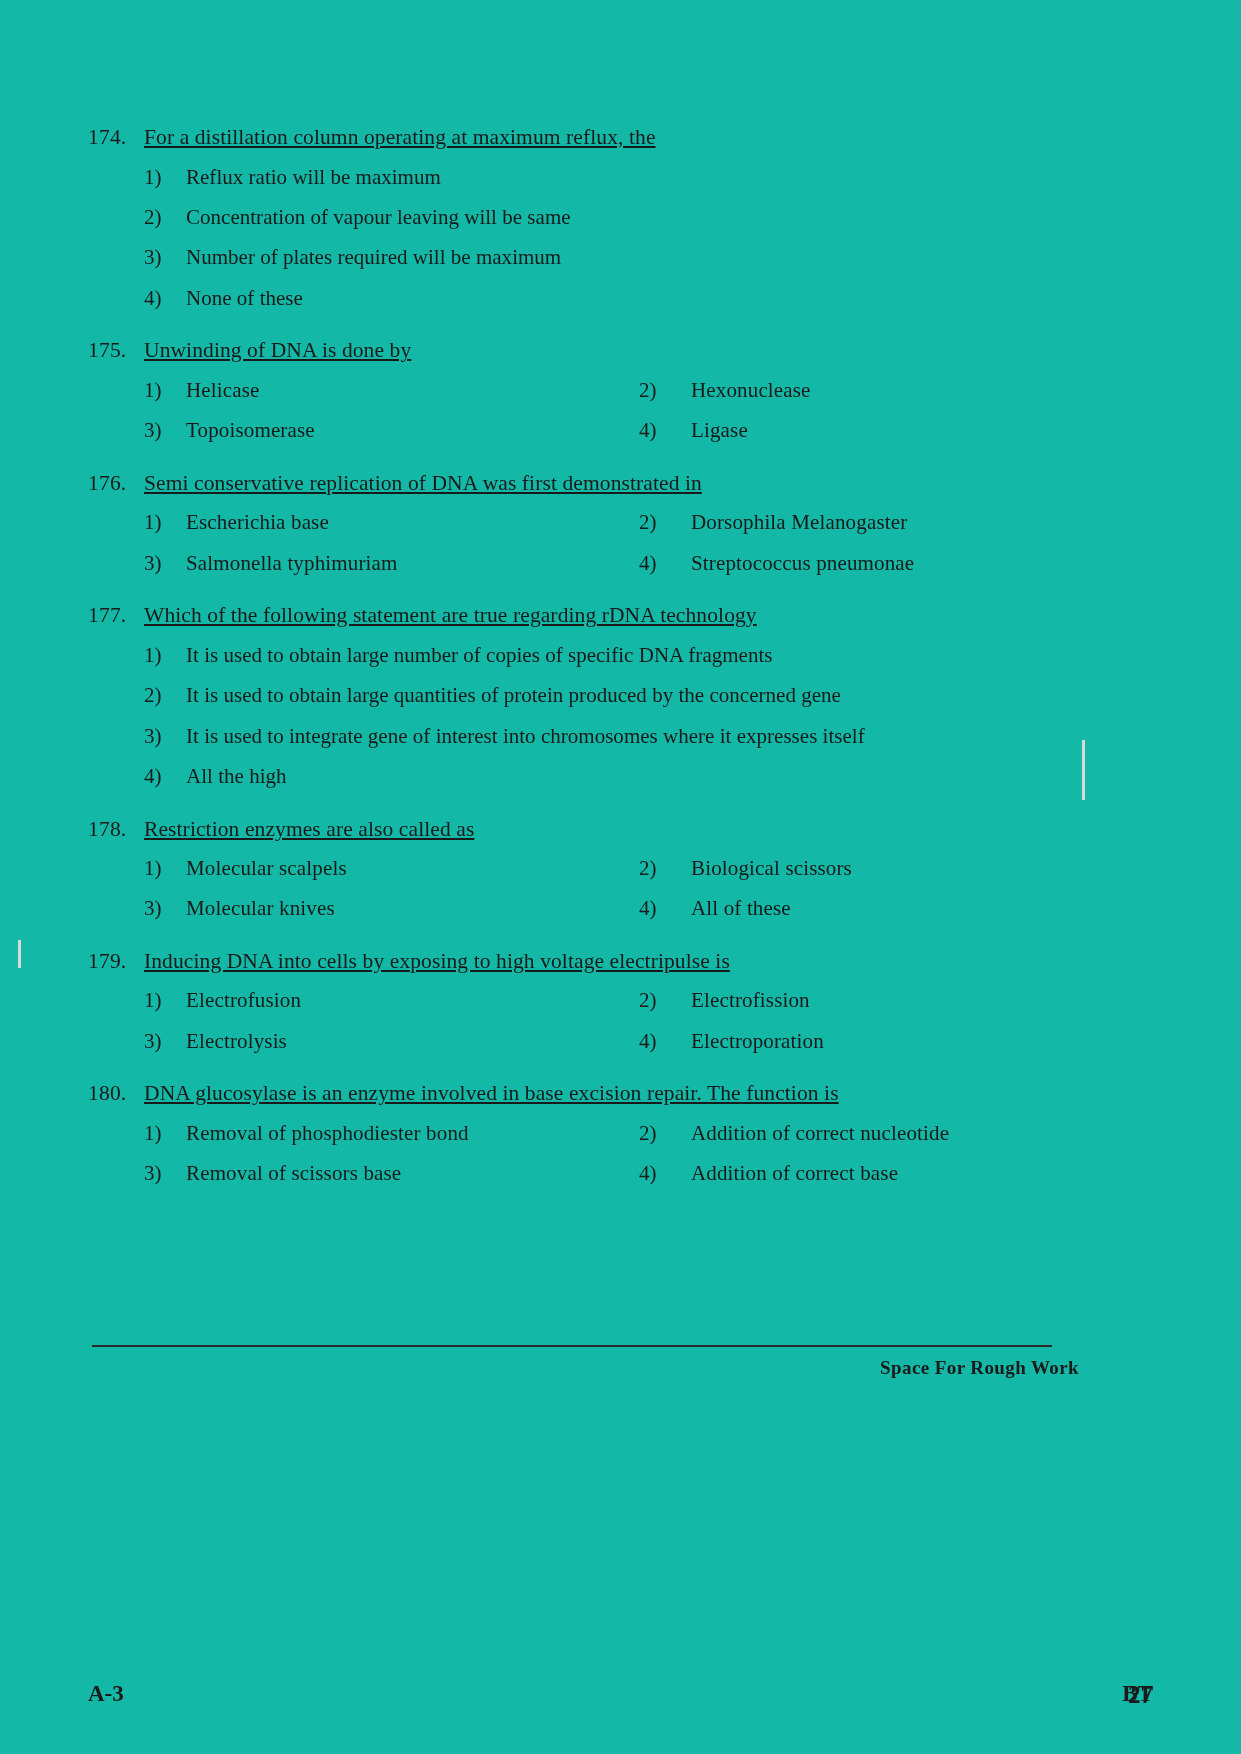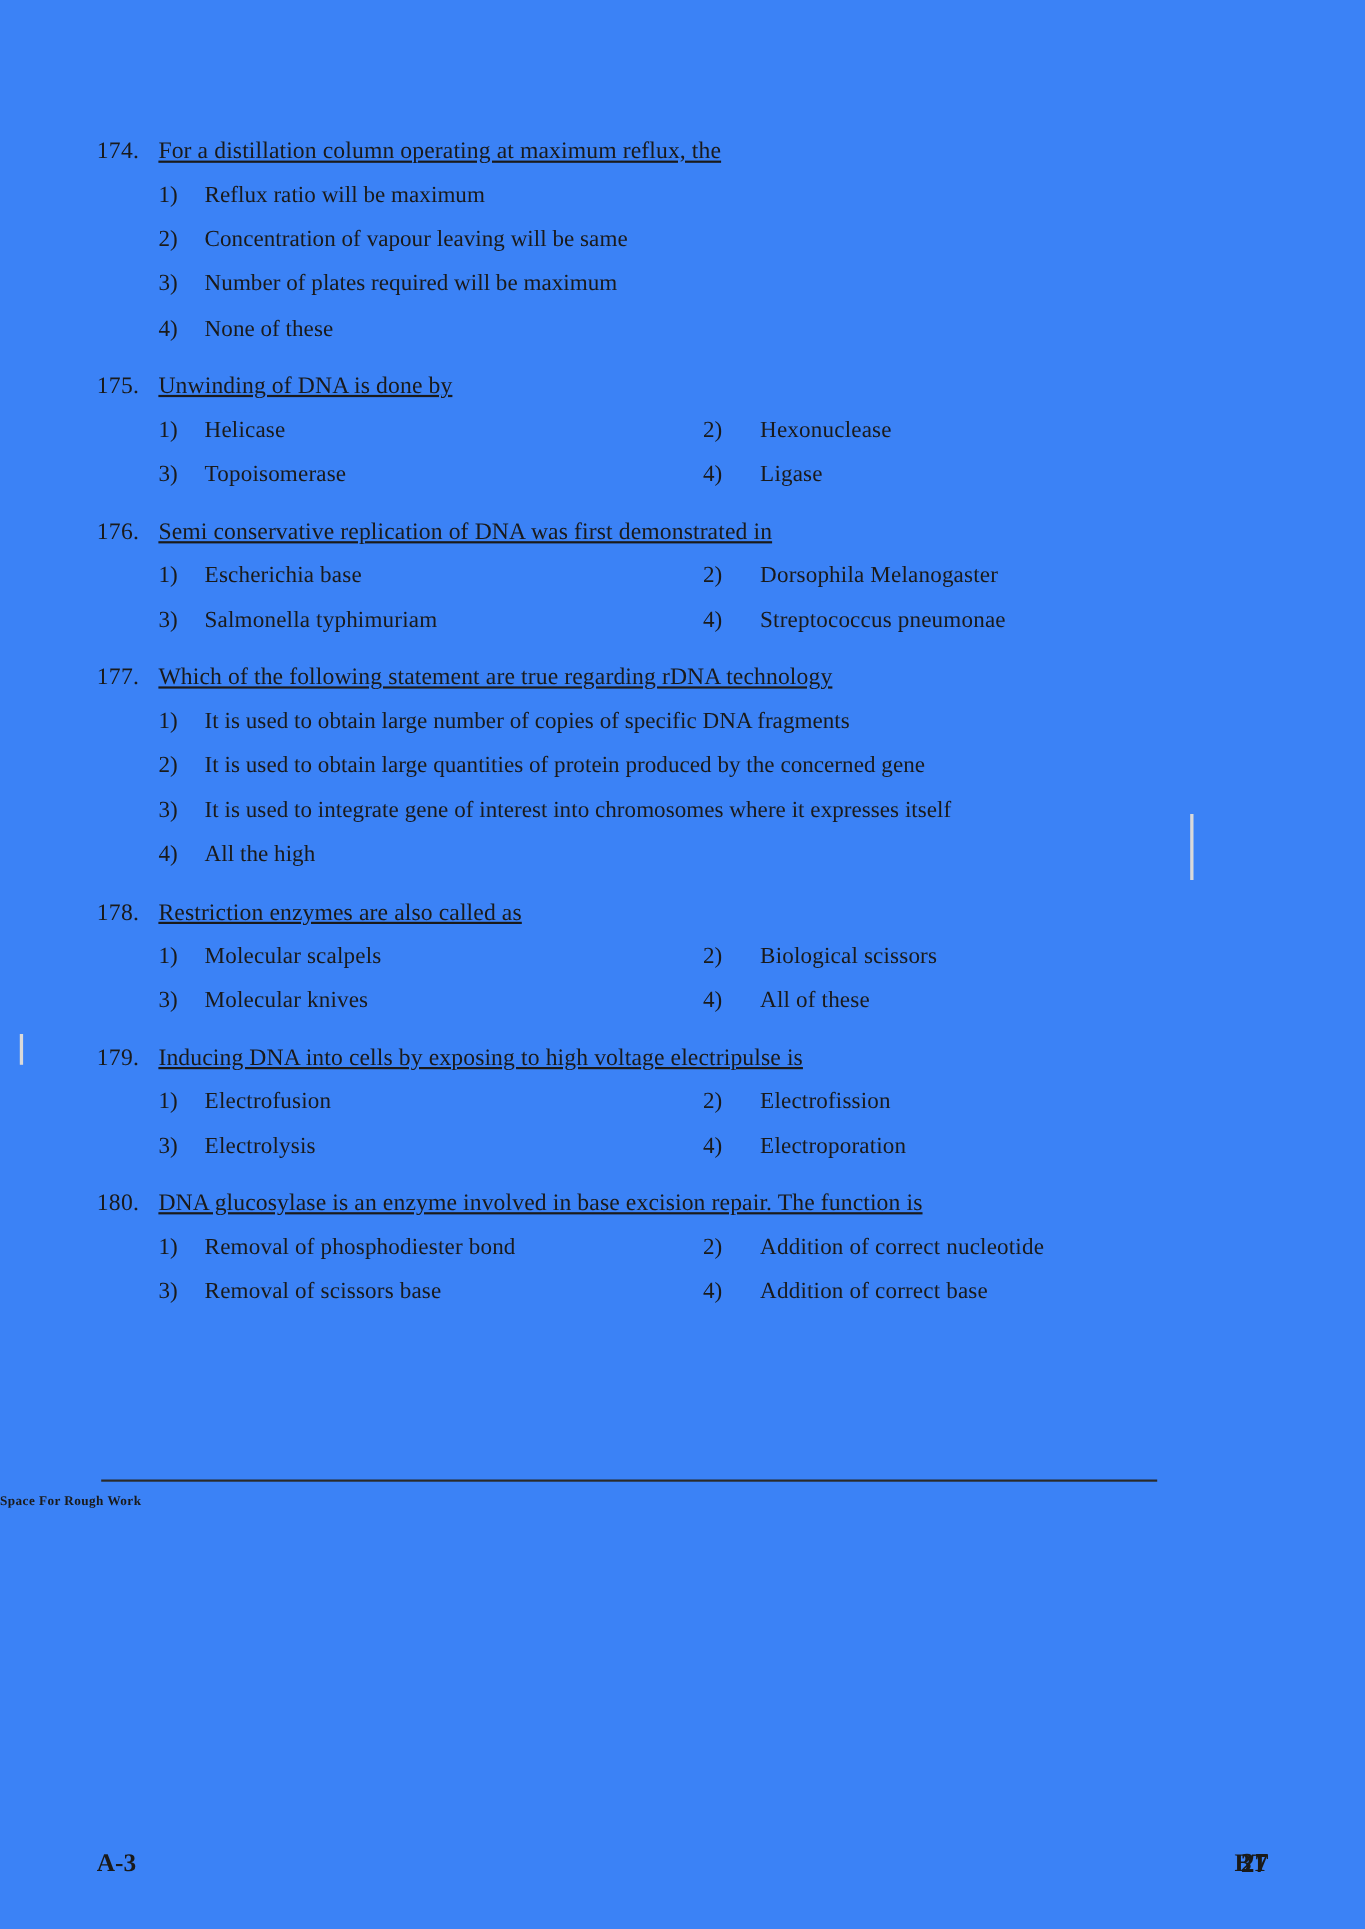--- a/index.html
+++ b/index.html
@@ -13,21 +13,21 @@
     position: relative;
     font-family: "Liberation Serif", "DejaVu Serif", serif;
     color: #1a1a1a;
     overflow: hidden;
   }
   .page {
     position: absolute;
     left: 0; top: 0;
     width: 1241px;
     height: 1754px;
-    background: #3b82f6;
+    background: #14b8a6;
   }
   .content {
     position: absolute;
     left: 88px;
     top: 124px;
     width: 1065px;
   }
 
   
   .question {
@@ -98,22 +98,22 @@
     top: 1345px;
     width: 960px;
     height: 0;
     border-top: 2.5px solid #2a2a2a;
   }
   .rough-label {
     position: absolute;
     left: 0;
     top: 1357px;
     width: 1079px;
-    text-align: left;
-    font-size: 12px;
+    text-align: right;
+    font-size: 19px;
     font-weight: bold;
     letter-spacing: 0.4px;
   }
 
   
   .footer {
     position: absolute;
     left: 88px;
     top: 1681px;
     width: 1065px;

